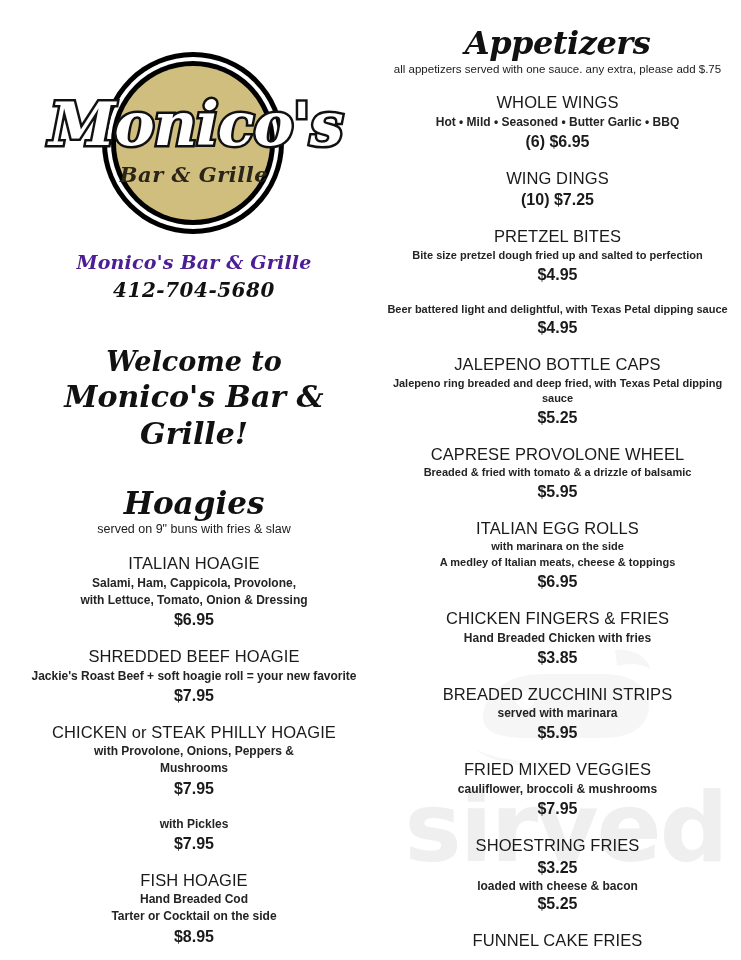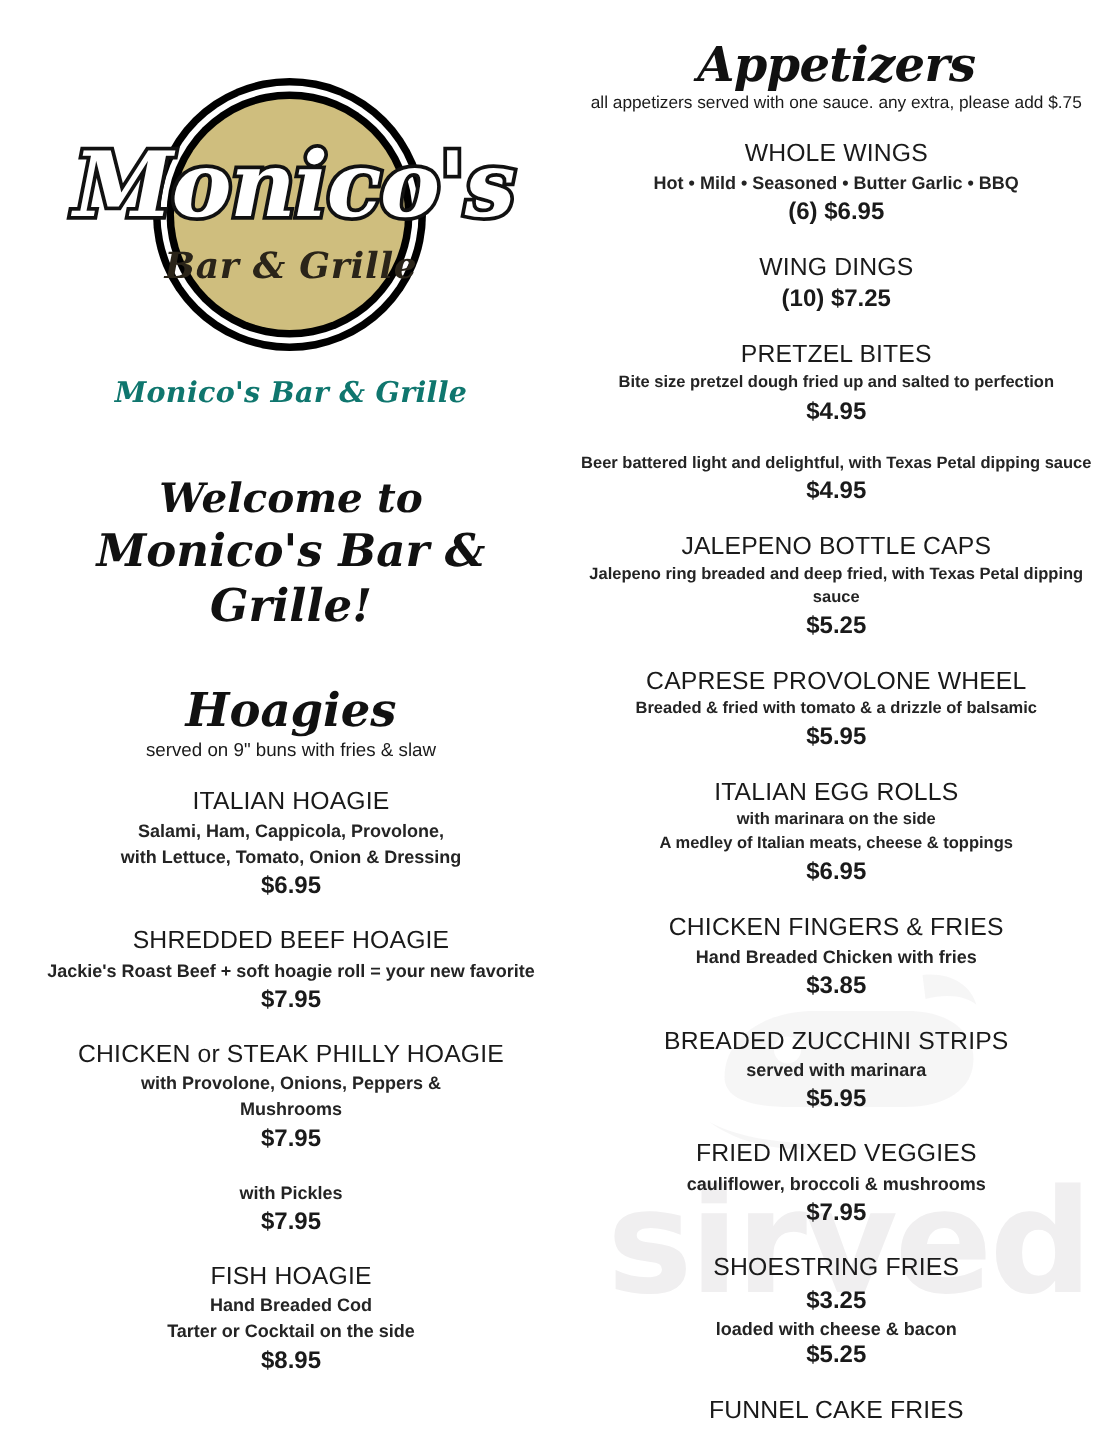--- a/index.html
+++ b/index.html
@@ -130,34 +130,34 @@
   }
   .logo-sub {
     position: absolute;
     left: 0;
     top: 110px;
     width: 290px;
     text-align: center;
     font-family: "DejaVu Serif", serif;
     font-style: italic;
     font-weight: 700;
-    font-size: 24px;
+    font-size: 21px;
     color: #2a2419;
     letter-spacing: .5px;
   }
 
   
   .biz-name {
     margin-top: 14px;
     font-family: "DejaVu Serif", serif;
     font-style: italic;
     font-weight: 700;
     font-size: 19px;
     letter-spacing: .2px;
-    color: #0f766e;
+    color: #4c1d95;
   }
   .biz-phone {
     margin-top: 5px;
     font-family: "DejaVu Serif", serif;
     font-style: italic;
     font-weight: 700;
     font-size: 20px;
     letter-spacing: .5px;
     color: #111;
   }
@@ -243,20 +243,21 @@
     <div class="logo-wrap">
       <div class="logo-ring-outer"></div>
       <div class="logo-ring-white"></div>
       <div class="logo-ring-inner"></div>
       <div class="logo-disc"></div>
       <div class="logo-script">Monico's</div>
       <div class="logo-sub">Bar &amp; Grille</div>
     </div>
 
     <div class="biz-name">Monico's Bar &amp; Grille</div>
+    <div class="biz-phone">412-704-5680</div>
 
     <div class="welcome">
       <div class="l1">Welcome to</div>
       <div class="l2">Monico's Bar &amp; Grille!</div>
     </div>
 
     <div style="margin-top:34px">
       <div class="script-head">Hoagies</div>
       <div class="section-note">served on 9" buns with fries &amp; slaw</div>
 

